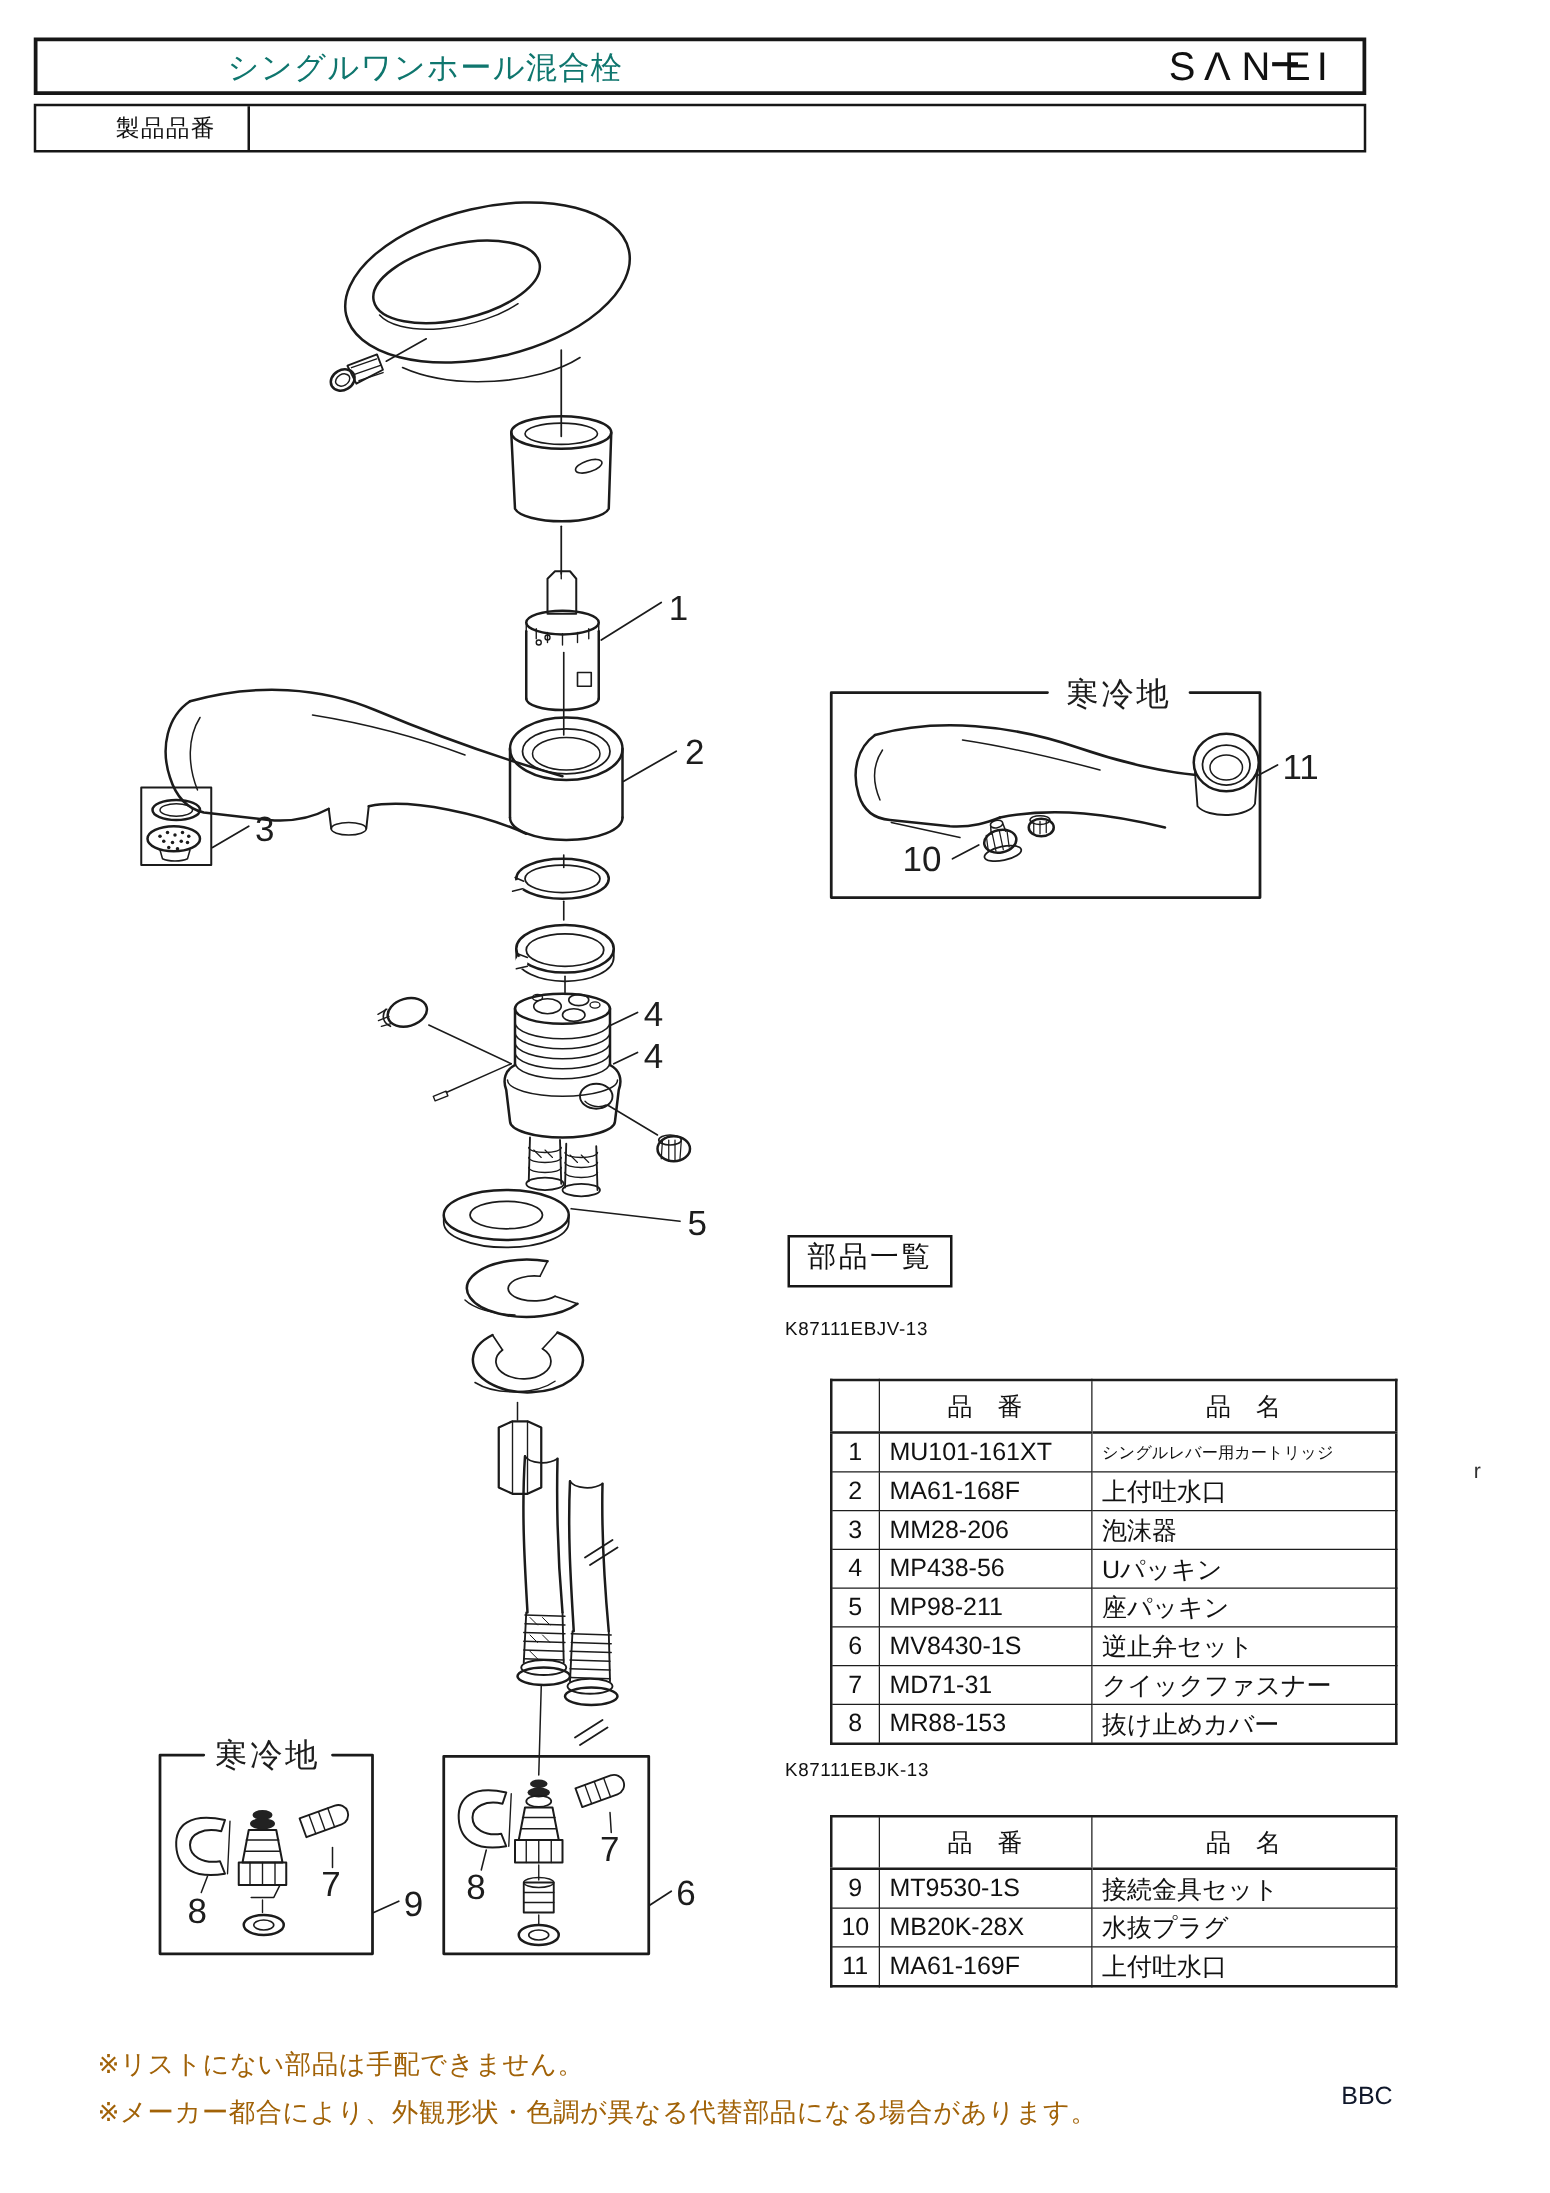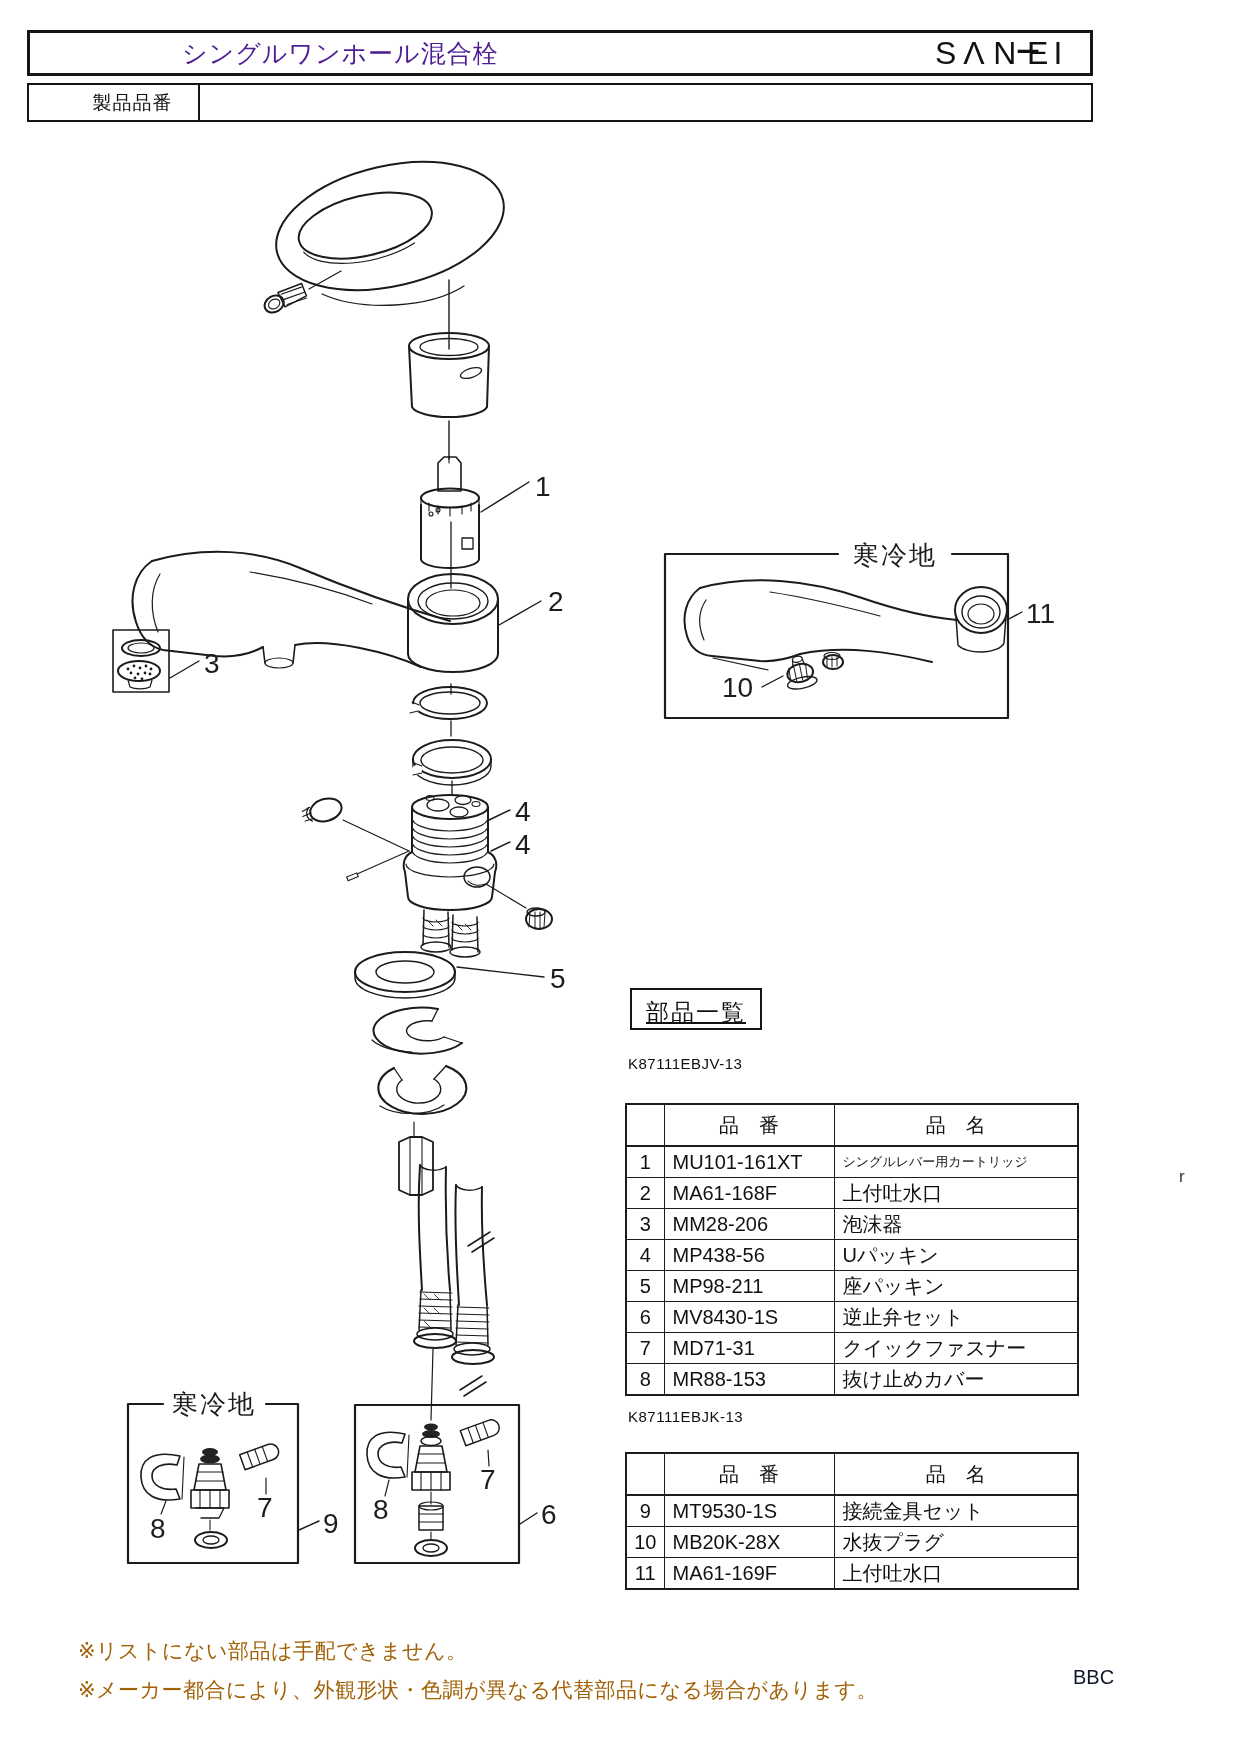--- a/index.html
+++ b/index.html
@@ -5,38 +5,38 @@
   html,body{margin:0;padding:0;}
   body{
     width:1240px;height:1754px;background:#ffffff;position:relative;
     font-family:"Liberation Sans","DejaVu Sans",sans-serif;color:#111;
     overflow:hidden;
   }
   .abs{position:absolute;box-sizing:border-box;}
   
   #headbox1{left:27px;top:30px;width:1066px;height:46px;border:3px solid #161616;
     display:flex;align-items:center;}
-  #doc-title{padding-left:152px;font-size:25px;letter-spacing:1px;color:#4c1d95;}
+  #doc-title{padding-left:152px;font-size:25px;letter-spacing:1px;color:#0f766e;}
   #brand-logo{margin-left:auto;margin-right:14px;height:32px;}
   #headbox2{left:27px;top:83px;width:1066px;height:39px;border:2.5px solid #161616;
     display:flex;align-items:stretch;padding-left:38px;}
   #prod-label-cell{width:131px;border-right:2.5px solid #161616;display:flex;
     align-items:center;justify-content:center;font-size:19px;letter-spacing:1px;}
   #prod-num-cell{flex:1;display:flex;align-items:center;padding-left:18px;
     font-size:21px;letter-spacing:0.5px;}
   
   #parts-list-box{left:630px;top:988px;width:132px;height:42px;border:2.5px solid #161616;
-    display:flex;align-items:flex-end;justify-content:center;font-size:23px;letter-spacing:2px;text-decoration:underline;}
+    display:flex;align-items:flex-start;justify-content:center;font-size:23px;letter-spacing:2px;}
   .model-label{font-size:15px;letter-spacing:0.5px;}
   #model1{left:628px;top:1055px;}
   #model2{left:628px;top:1408px;}
   table.parts{border-collapse:collapse;table-layout:fixed;position:absolute;
     background:#fff;}
   table.parts, table.parts td, table.parts th{border:1.6px solid #1d1d1d;}
-  table.parts{border-width:2.5px;}
+  table.parts{border-width:2.5px;margin-left:39px;}
   #table1{left:625px;top:1103px;width:452px;}
   #table2{left:625px;top:1452px;width:452px;}
   table.parts th{height:38px;font-weight:400;font-size:20px;border-bottom-width:2px;}
   table.parts td{height:28px;font-size:20px;overflow:hidden;white-space:nowrap;}
   col.w-no{width:38px;} col.w-pn{width:170px;} col.w-nm{width:244px;}
   td.c-no{text-align:center;}
   td.c-part_no{padding-left:8px;}
   td.c-name{padding-left:8px;font-size:19px;}
   td.c-name.small{font-size:13px;}
   

